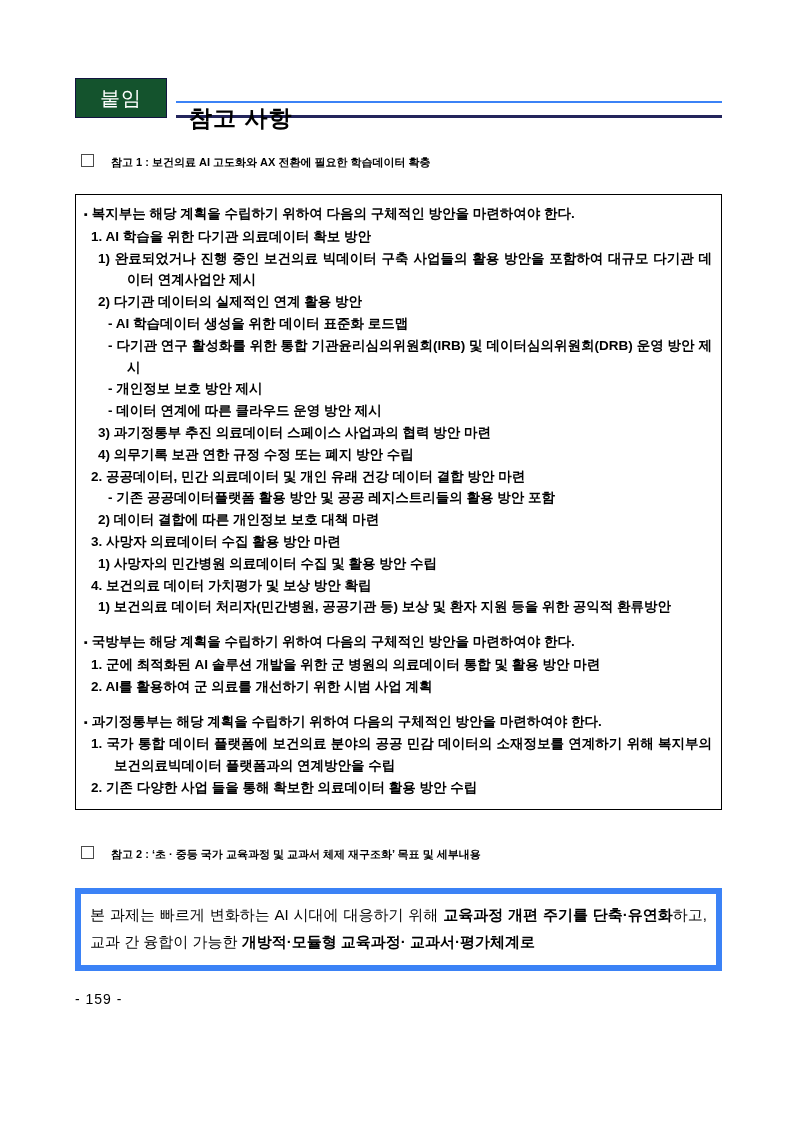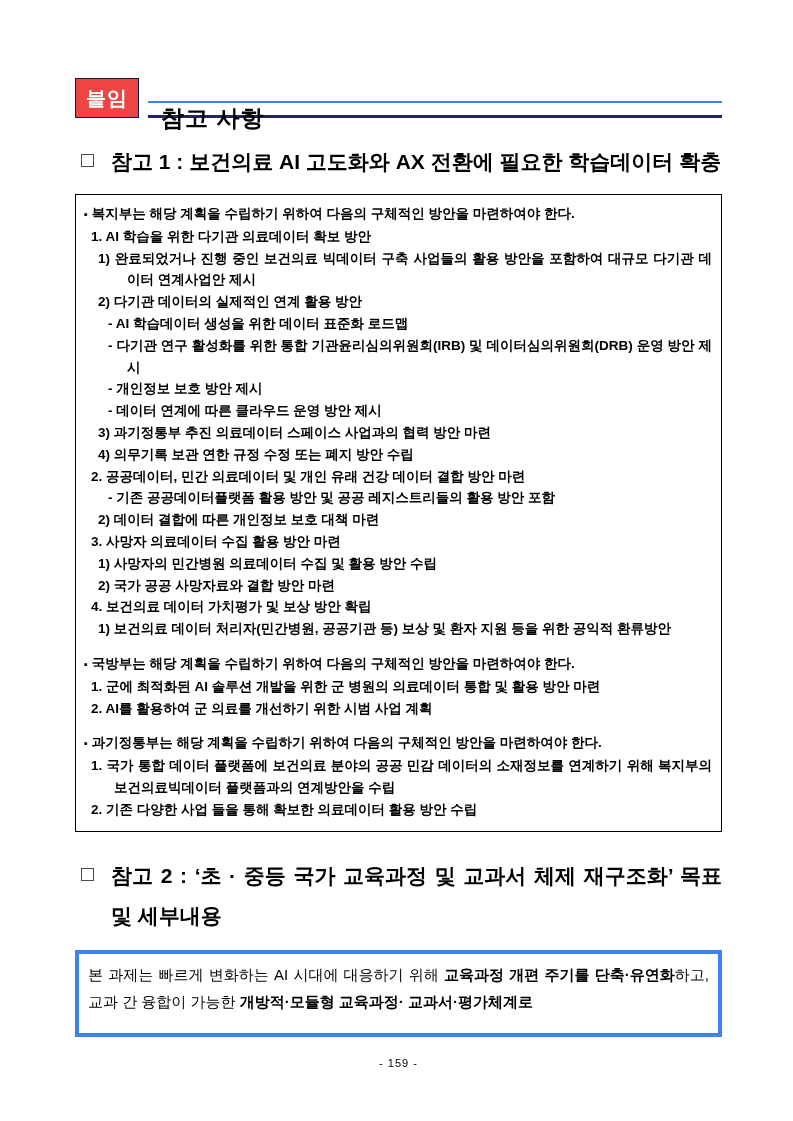--- a/index.html
+++ b/index.html
@@ -9,39 +9,39 @@
     font-family:"Liberation Sans", sans-serif;
     color:#000;
     position:relative;
     overflow:hidden;
   }
   .page { padding:78px 71px 0 75px; }
 
   
   .hdr { display:flex; align-items:stretch; height:40px; }
   .badge {
-    background:#ef4444; color:#fff;
-    width:64px; display:flex; align-items:center; justify-content:center;
-    font-size:20px; font-weight:bold; letter-spacing:1px;
+    background:#14532d; color:#fff;
+    width:92px; display:flex; align-items:center; justify-content:center;
+    font-size:20px; font-weight:normal; letter-spacing:1px;
     border:1px solid #131440;
   }
   .titlebar {
     flex:1; margin-left:9px;
     border-top:2px solid #3b82f6; border-bottom:3px solid #23255c;
     display:flex; 
     padding-left:13px;
     font-size:23px; font-weight:bold; letter-spacing:1px;margin-top:23px;
   }
 
   
   .ref-heading {
     position:relative;
     margin-top:24px;
     padding-left:36px;
-    font-size:21px; font-weight:bold;
+    font-size:11px; font-weight:bold;
     line-height:40px;
     text-align:justify;
   }
   .sq {
     position:absolute; left:6px; top:12px;
     width:13px; height:13px;
     border:1.6px solid #4a4a4a;
     background:#fff;
   }
 
@@ -58,33 +58,32 @@
   .group + .group { margin-top:13px; }
   .lead { padding-left:15px; text-indent:-15px; }
   .bullet { font-size:11px; }
   .n1 { padding-left:30px; text-indent:-23px; }
   .n2 { padding-left:43px; text-indent:-29px; }
   .n3 { padding-left:43px; text-indent:-19px; }
 
   
   .box2 {
     margin-top:14px;
-    border:4px solid #3b82f6;
-    padding:7px 9px 17px 9px;
+    border:6px solid #3b82f6;
+    padding:7px 9px 9px 9px;
     font-size:15px;
     line-height:27.5px;
     text-align:justify;
   }
   .box2 b { font-weight:bold; }
 
   
   .pagenum {
     margin-top:20px;
-    text-align:center;
-    font-size:11px;
+    font-size:14px;
     letter-spacing:1px;
   }
 </style>
 </head>
 <body>
 
 <div class="page">
 
   <div class="hdr">
     <div class="badge">붙임</div>
@@ -108,21 +107,20 @@
         <div class="n3">- 다기관 연구 활성화를 위한 통합 기관윤리심의위원회(IRB) 및 데이터심의위원회(DRB) 운영 방안 제시</div>
         <div class="n3">- 개인정보 보호 방안 제시</div>
         <div class="n3">- 데이터 연계에 따른 클라우드 운영 방안 제시</div>
         <div class="n2">3) 과기정통부 추진 의료데이터 스페이스 사업과의 협력 방안 마련</div>
         <div class="n2">4) 의무기록 보관 연한 규정 수정 또는 폐지 방안 수립</div>
         <div class="n1">2. 공공데이터, 민간 의료데이터 및 개인 유래 건강 데이터 결합 방안 마련</div>
         <div class="n3">- 기존 공공데이터플랫폼 활용 방안 및 공공 레지스트리들의 활용 방안 포함</div>
         <div class="n2">2) 데이터 결합에 따른 개인정보 보호 대책 마련</div>
         <div class="n1">3. 사망자 의료데이터 수집 활용 방안 마련</div>
         <div class="n2">1) 사망자의 민간병원 의료데이터 수집 및 활용 방안 수립</div>
-        <div class="n2">2) 국가 공공 사망자료와 결합 방안 마련</div>
         <div class="n1">4. 보건의료 데이터 가치평가 및 보상 방안 확립</div>
         <div class="n2">1) 보건의료 데이터 처리자(민간병원, 공공기관 등) 보상 및 환자 지원 등을 위한 공익적 환류방안</div>
       </div>
       <div class="group">
         <div class="lead"><span class="bullet">▪</span> 국방부는 해당 계획을 수립하기 위하여 다음의 구체적인 방안을 마련하여야 한다.</div>
         <div class="n1">1. 군에 최적화된 AI 솔루션 개발을 위한 군 병원의 의료데이터 통합 및 활용 방안 마련</div>
         <div class="n1">2. AI를 활용하여 군 의료를 개선하기 위한 시범 사업 계획</div>
       </div>
       <div class="group">
         <div class="lead"><span class="bullet">▪</span> 과기정통부는 해당 계획을 수립하기 위하여 다음의 구체적인 방안을 마련하여야 한다.</div>

